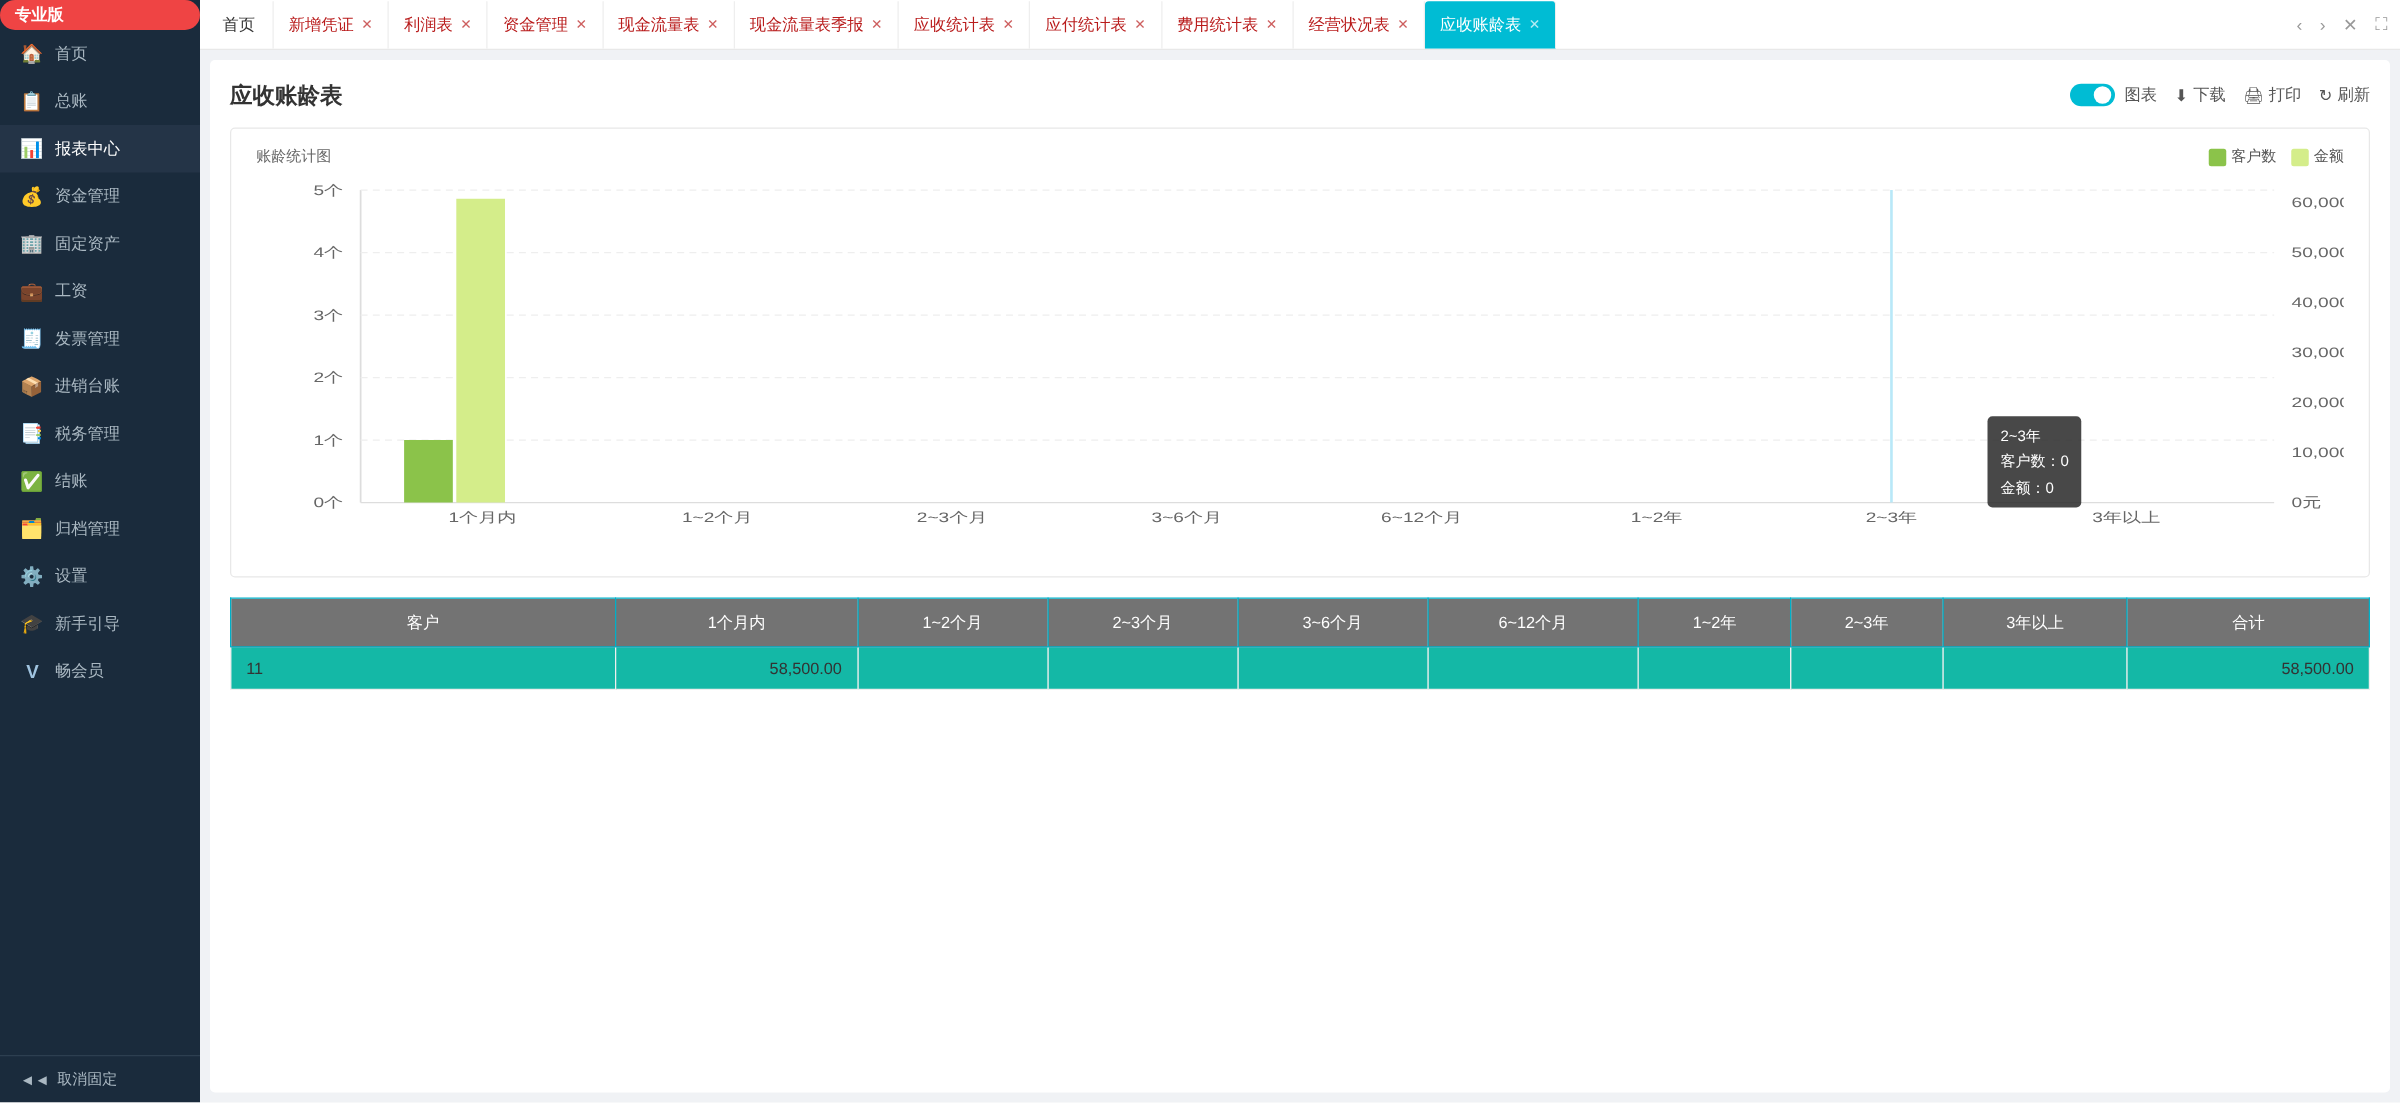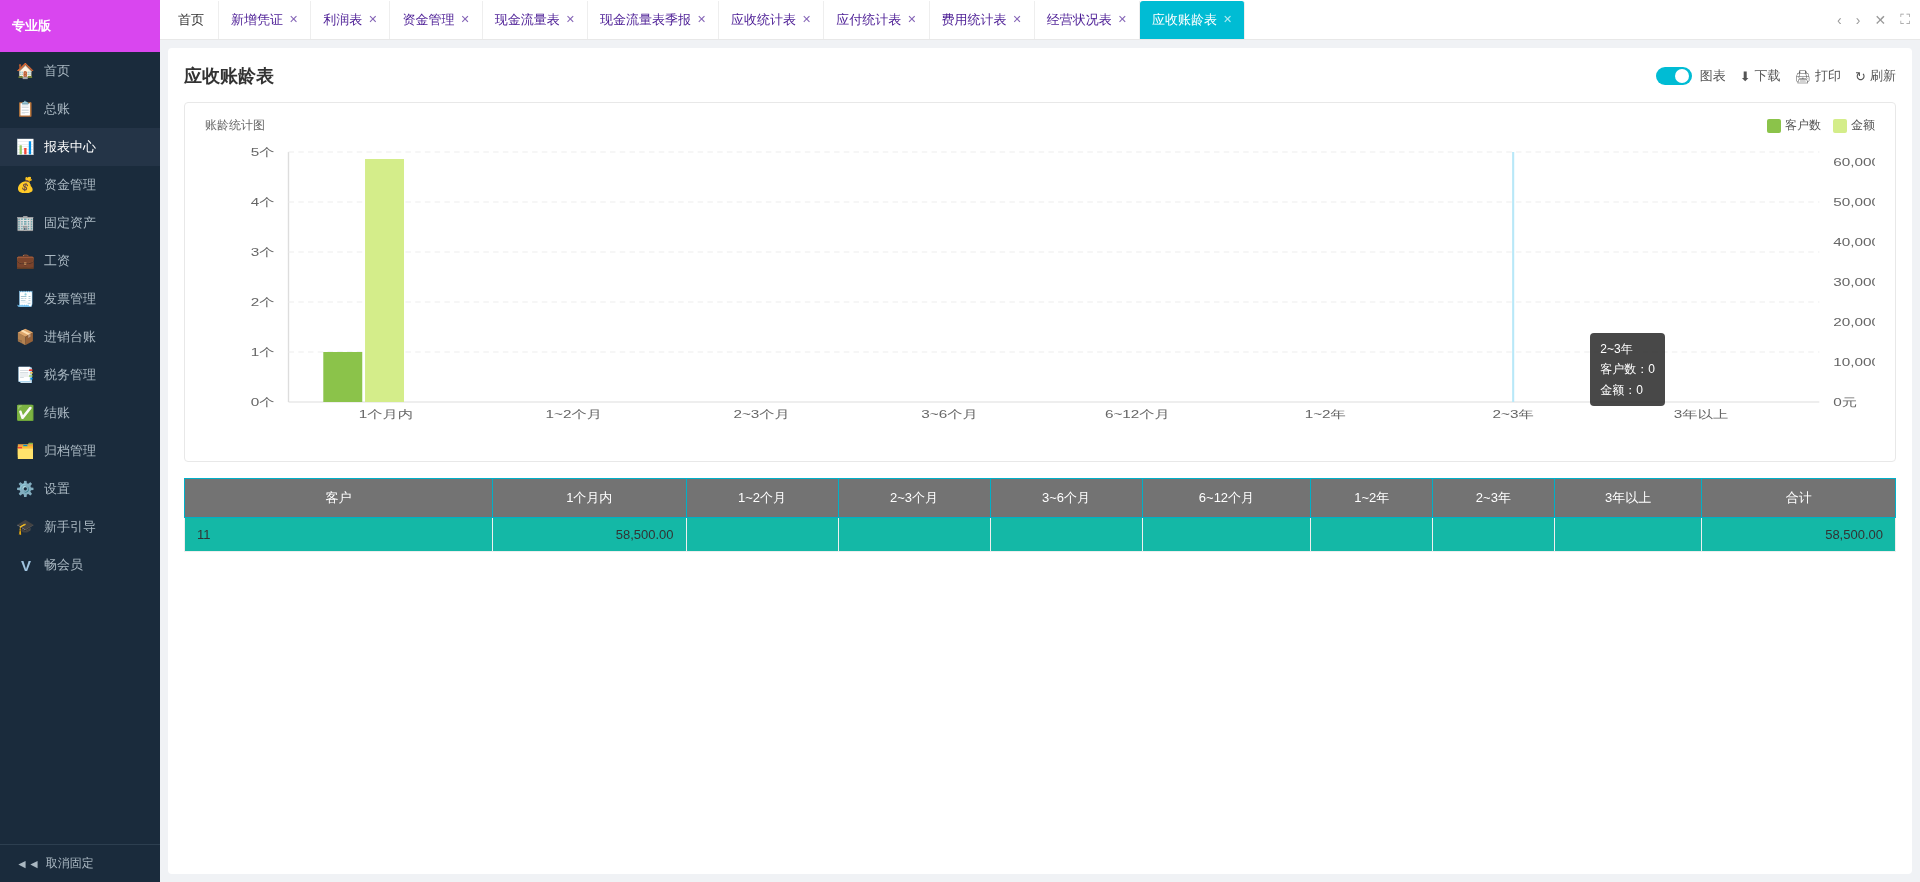--- a/index.html
+++ b/index.html
@@ -9,28 +9,29 @@
     .sidebar {
       width: 160px;
       background: #1a2b3c;
       color: #ccc;
       display: flex;
       flex-direction: column;
       flex-shrink: 0;
       height: 100%;
     }
     .sidebar-logo {
-      background: #d946ef;
-      height: 52px;
+      background: #ef4444;
+      height: 24px;
       display: flex;
       align-items: center;
       padding: 0 12px;
       color: white;
       font-size: 13px;
       font-weight: bold;
+      border-radius: 18px;
     }
     .sidebar-item {
       display: flex;
       align-items: center;
       padding: 10px 16px;
       cursor: pointer;
       color: #aab8c2;
       font-size: 13px;
       gap: 8px;
     }
@@ -69,21 +70,21 @@
       flex-shrink: 0;
     }
     .tab-item {
       display: flex;
       align-items: center;
       padding: 0 12px;
       height: 38px;
       font-size: 13px;
       cursor: pointer;
       white-space: nowrap;
-      color: #4c1d95;
+      color: #b91c1c;
       border-right: 1px solid #eee;
       gap: 4px;
     }
     .tab-item.active {
       background: #00bcd4;
       color: white;
       border-radius: 3px 3px 0 0;
     }
     .tab-item .tab-close {
       font-size: 11px;

